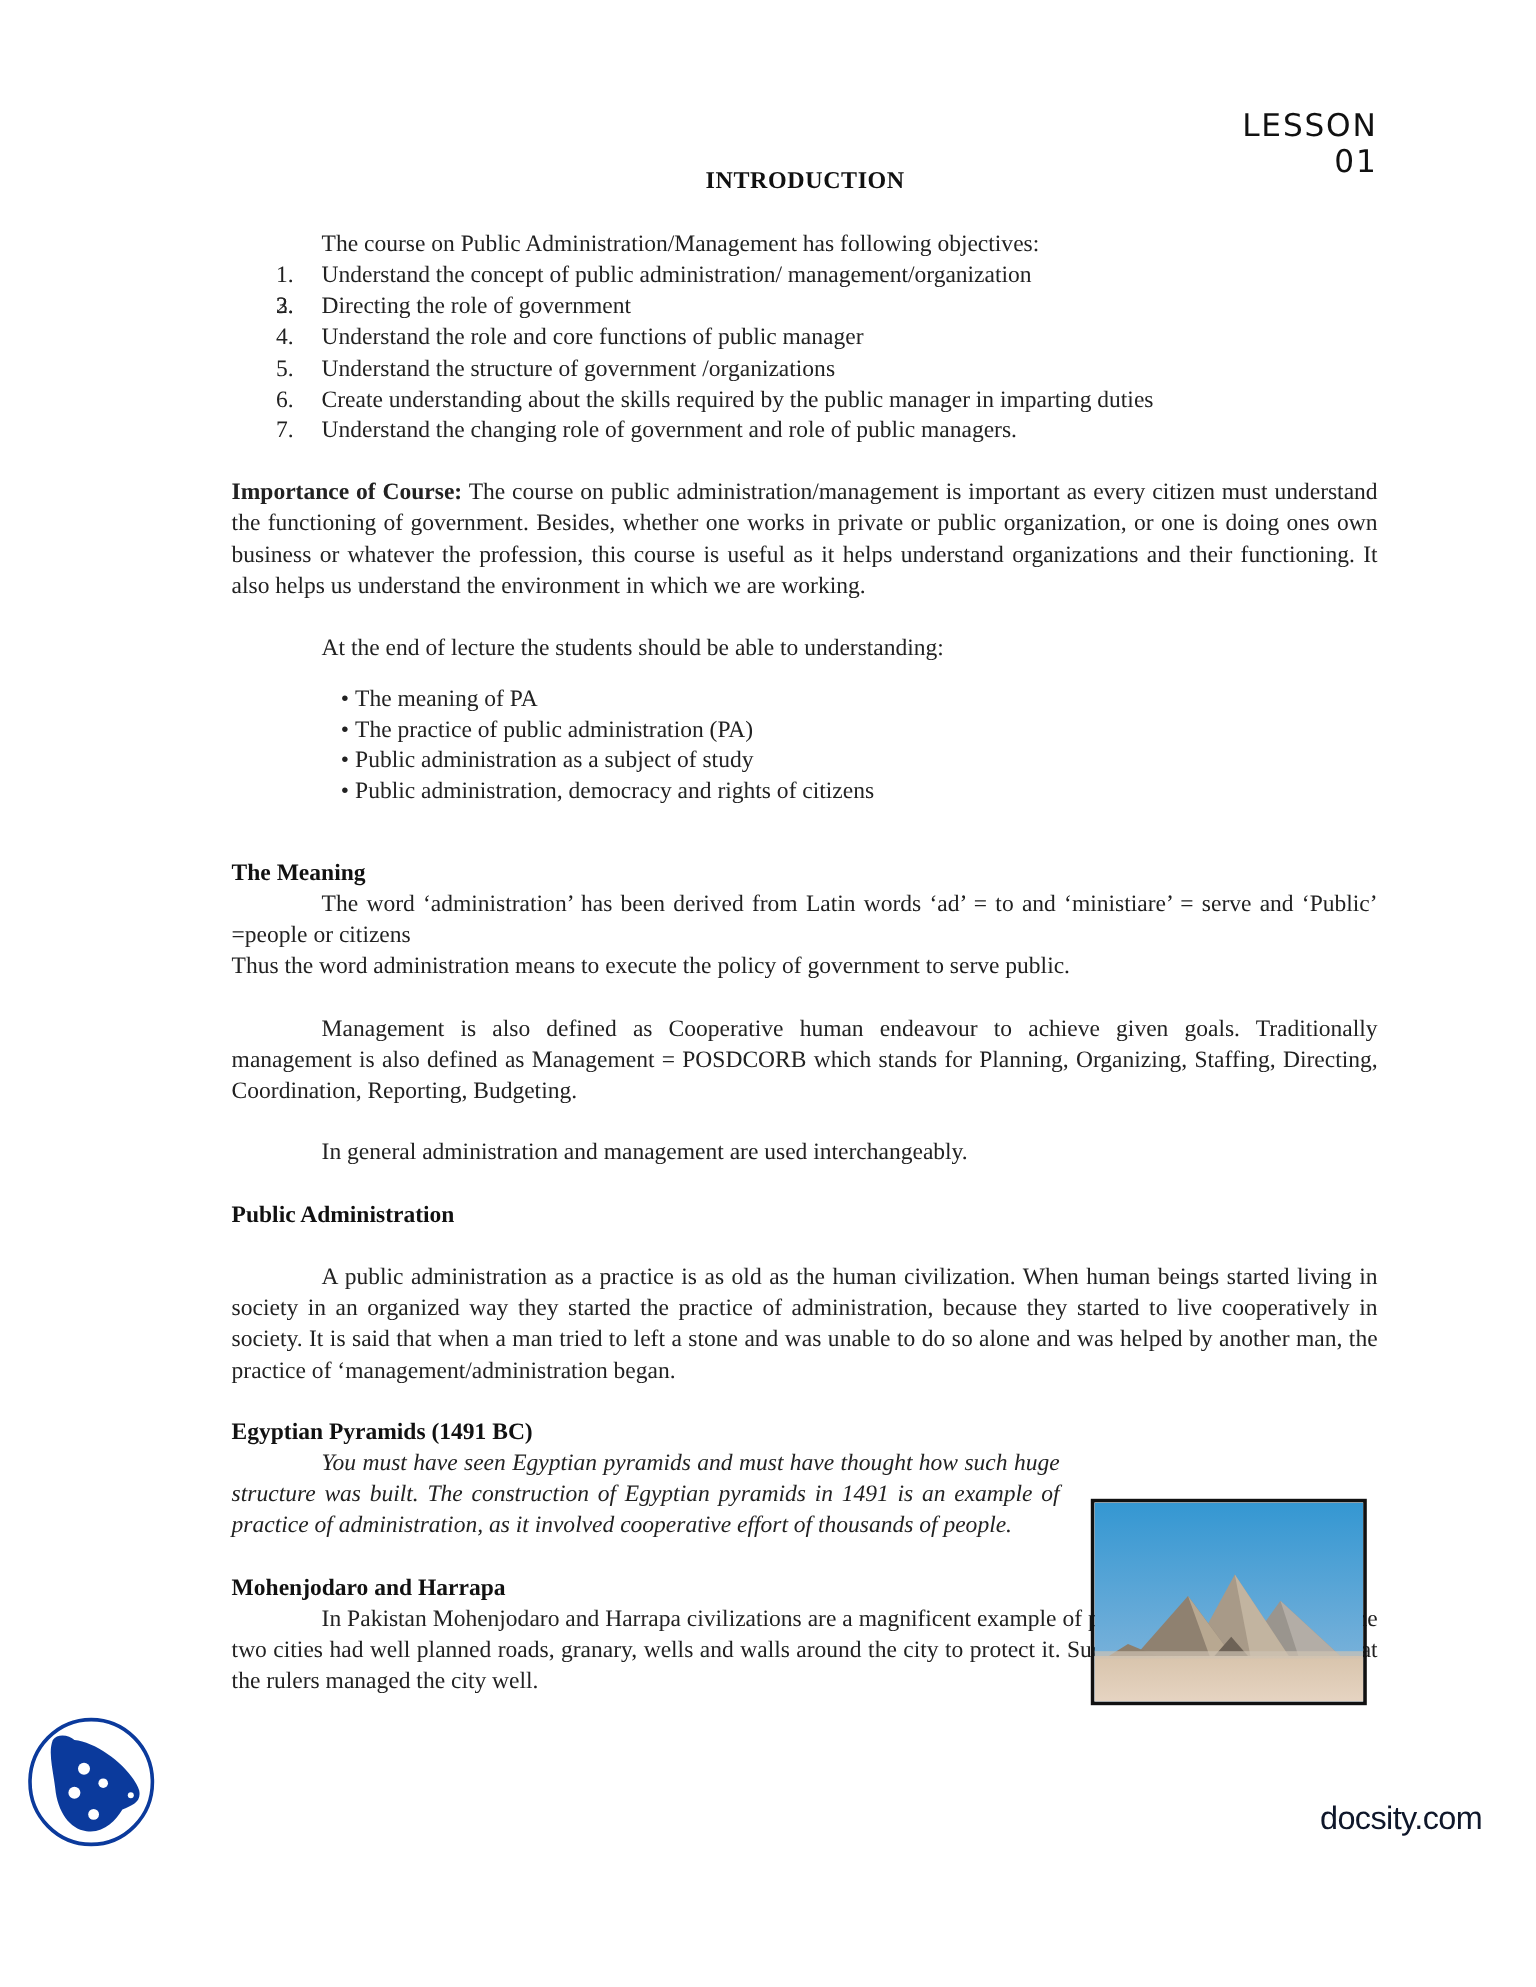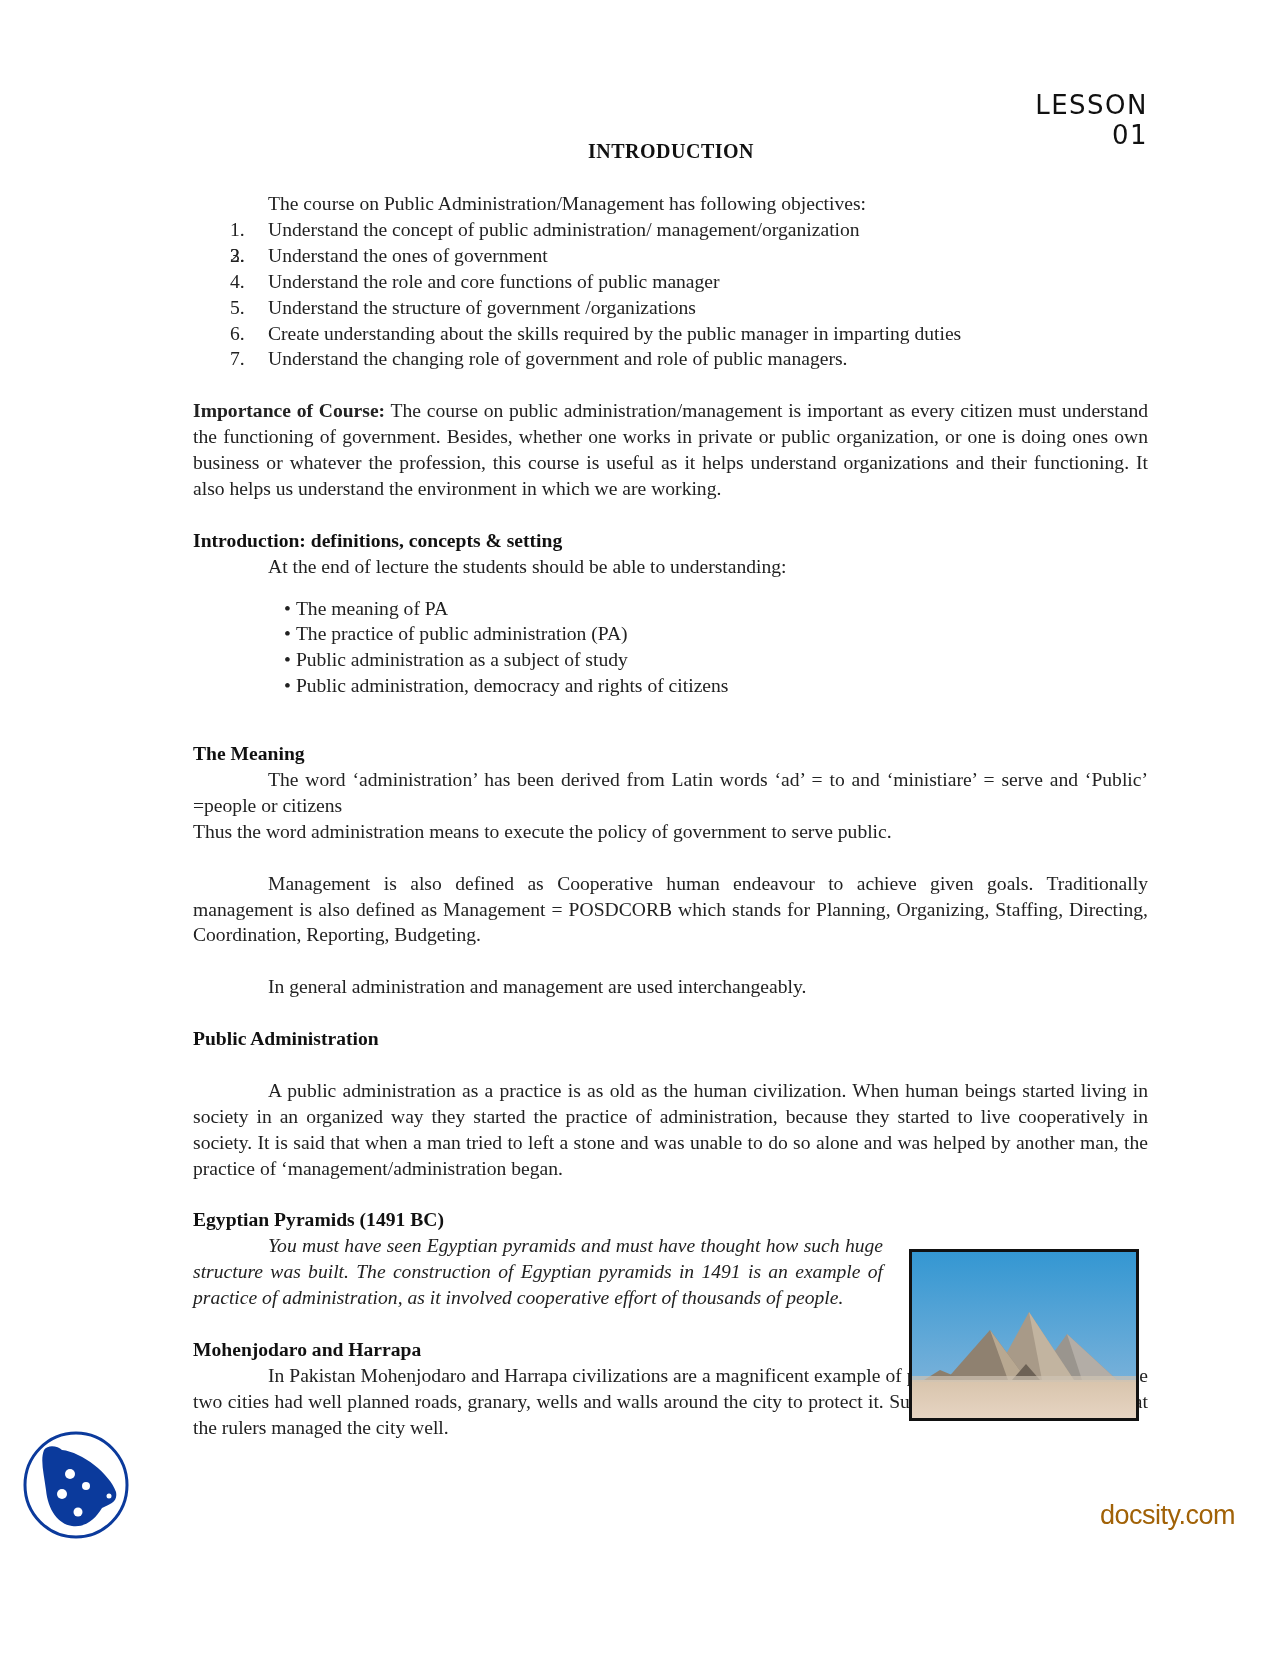--- a/index.html
+++ b/index.html
@@ -21,47 +21,46 @@
   .olist li { position:relative; padding-left:75px; }
   .olist .num { position:absolute; left:37px; }
   .blist { margin:16px; padding:0; list-style:none; padding-left:75px; }
   .blist li::before { content:"\2022"; margin-right:5px; }
   h3 { margin:0; font-size:19.6px; font-weight:bold; color:#111; line-height:25.9px; }
   .figure { position:absolute; left:909px; top:1249px; width:224px; height:166px;
             border:3px solid #111; overflow:hidden; }
   .narrow { width:690px;font-style:italic; }
   .logo { position:absolute; left:22px; top:1430px; width:108px; height:110px; }
   .brand { position:absolute; left:1100px; top:1500px; font-family:"Liberation Sans","DejaVu Sans",sans-serif;
-           font-size:27px; color:#a16207; letter-spacing:-0.5px; }
+           font-size:27px; color:#0f172a; letter-spacing:-0.5px; }
 </style>
 </head>
 <body>
 
 <div class="page">
 
   <div class="lesson">LESSON 01</div>
   <div class="title">INTRODUCTION</div>
 
   <div class="body">
     <p class="ind">The course on Public Administration/Management has following objectives:</p>
     <ul class="olist">
       <li><span class="num">1.</span><span>Understand the concept of public administration/ management/organization</span></li>
       <li><span class="num">2.</span></li>
-      <li><span class="num">3.</span><span>Understand the ones of government</span></li>
+      <li><span class="num">3.</span><span>Directing the role of government</span></li>
       <li><span class="num">4.</span><span>Understand the role and core functions of public manager</span></li>
       <li><span class="num">5.</span><span>Understand the structure of government /organizations</span></li>
       <li><span class="num">6.</span><span>Create understanding about the skills required by the public manager in imparting duties</span></li>
       <li><span class="num">7.</span><span>Understand the changing role of government and role of public managers.</span></li>
     </ul>
     <div class="gap"></div>
 
     <p class="just"><b>Importance of Course:</b><span> The course on public administration/management is important as every citizen must understand the functioning of government. Besides, whether one works in private or public organization, or one is doing ones own business or whatever the profession, this course is useful as it helps understand organizations and their functioning. It also helps us understand the environment in which we are working.</span></p>
     <div class="gap"></div>
 
-    <h3>Introduction: definitions, concepts &amp; setting</h3>
     <p class="ind">At the end of lecture the students should be able to understanding:</p>
     <ul class="blist">
       <li>The meaning of PA</li>
       <li>The practice of public administration (PA)</li>
       <li>Public administration as a subject of study</li>
       <li>Public administration, democracy and rights of citizens</li>
     </ul>
     <div class="gap"></div>
 
     <h3>The Meaning</h3>

